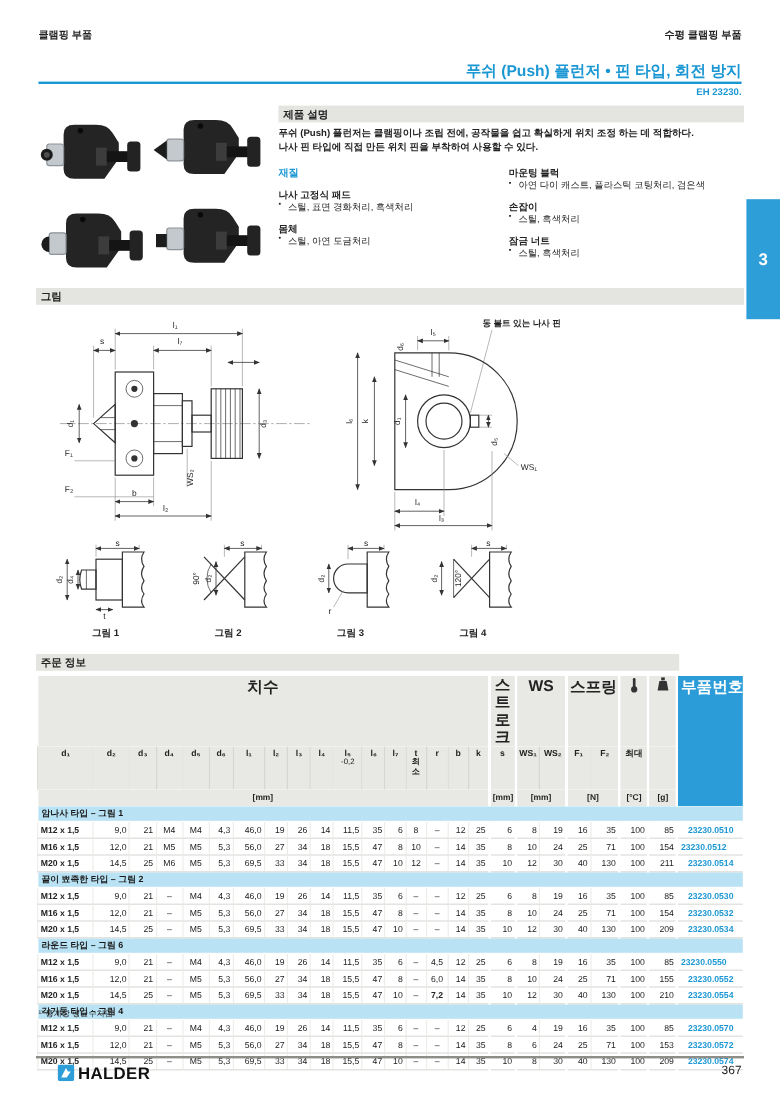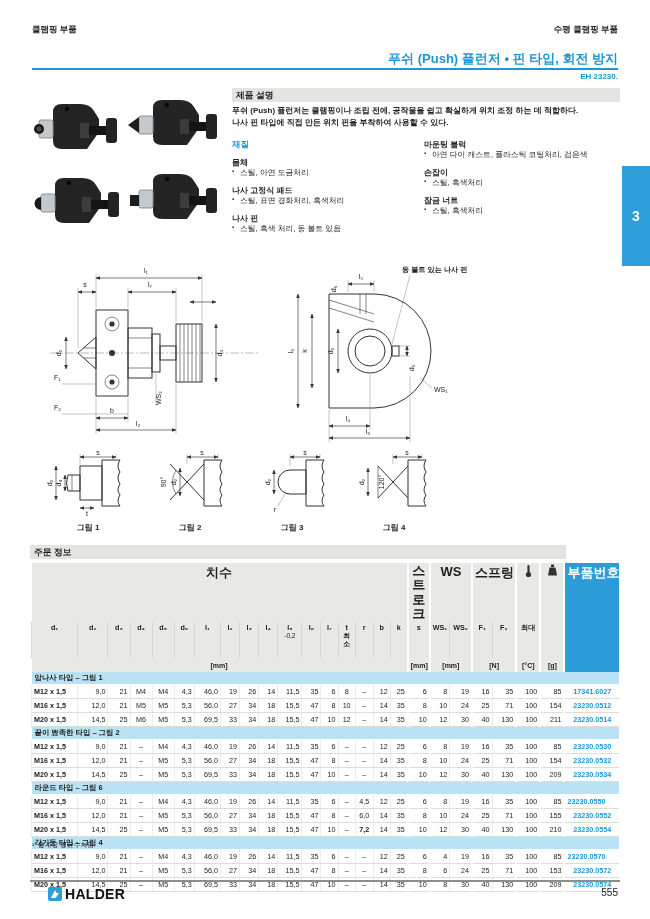--- a/index.html
+++ b/index.html
@@ -102,49 +102,46 @@
 
   <div class="abs secbar" style="left:232px;top:88px;width:388px">제품 설명</div>
   <div class="abs desc-text" style="left:232px;top:101px;width:388px">
     <div>푸쉬 (Push) 플런저는 클램핑이나 조립 전에, 공작물을 쉽고 확실하게 위치 조정 하는 데 적합하다.</div>
     <div>나사 핀 타입에 직접 만든 위치 핀을 부착하여 사용할 수 있다.</div>
   </div>
 
   <div class="abs" style="left:232px;top:139px;width:184px">
     <div class="mat-title">재질</div>
     <div class="mat-item">
-      <div class="mat-name">몸체</div>
-      <div class="mat-bullet">스틸, 아연 도금처리</div>
-    </div>
-    <div class="mat-item">
       <div class="mat-name">나사 고정식 패드</div>
       <div class="mat-bullet">스틸, 표면 경화처리, 흑색처리</div>
     </div>
     <div class="mat-item">
-      <div class="mat-name">나사 핀</div>
-      <div class="mat-bullet">스틸, 흑색 처리, 동 볼트 있음</div>
+      <div class="mat-name">몸체</div>
+      <div class="mat-bullet">스틸, 아연 도금처리</div>
     </div>
   </div>
   <div class="abs" style="left:424px;top:139px;width:194px">
     <div class="mat-item">
       <div class="mat-name">마운팅 블럭</div>
       <div class="mat-bullet">아연 다이 캐스트, 플라스틱 코팅처리, 검은색</div>
     </div>
     <div class="mat-item">
       <div class="mat-name">손잡이</div>
       <div class="mat-bullet">스틸, 흑색처리</div>
     </div>
     <div class="mat-item">
       <div class="mat-name">잠금 너트</div>
       <div class="mat-bullet">스틸, 흑색처리</div>
     </div>
   </div>
 
   <div class="abs side-tab" style="left:622px;top:166px;width:28px;height:100px">3</div>
 
+  <div class="abs secbar" style="left:30px;top:240px;width:590px">그림</div>
 
   <svg class="abs" style="left:40px;top:258px" width="235" height="186" viewBox="0 0 235 186">
     <line class="cline" x1="10" y1="95" x2="220" y2="95"></line>
     <polygon class="edge" points="38,95 56,79 56,111"></polygon>
     <line class="edgethin" x1="44" y1="90" x2="56" y2="90"></line>
       <line class="edgethin" x1="44" y1="100" x2="56" y2="100"></line>
     <rect class="edge" x="56" y="52" width="32" height="86"></rect>
     <circle class="edgethin" cx="72" cy="66" r="7"></circle>
       <circle cx="72" cy="66" r="2.6" fill="#333"></circle>
     <circle class="edgethin" cx="72" cy="124" r="7"></circle>
@@ -400,21 +397,21 @@
           <td style="text-align: center;">–</td>
           <td style="text-align: right;">12</td>
           <td style="text-align: right;">25</td>
           <td class="gap" style="text-align: right;">6</td>
           <td class="gap" style="text-align: right;">8</td>
           <td style="text-align: right;">19</td>
           <td class="gap" style="text-align: right;">16</td>
           <td style="text-align: right;">35</td>
           <td class="gap" style="text-align: right;">100</td>
           <td class="gap" style="text-align: right;">85</td>
-          <td class="gap c-part" style="text-align: center;">17341.6027</td>
+          <td class="gap c-part" style="text-align: center;">23230.0510</td>
         </tr>
         <tr>
           <td class="c-thread" style="text-align: left;">M16 x 1,5</td>
           <td style="text-align: right;">12,0</td>
           <td style="text-align: right;">21</td>
           <td style="text-align: center;">M5</td>
           <td style="text-align: center;">M5</td>
           <td style="text-align: right;">5,3</td>
           <td style="text-align: right;">56,0</td>
           <td style="text-align: right;">27</td>
@@ -427,21 +424,21 @@
           <td style="text-align: center;">–</td>
           <td style="text-align: right;">14</td>
           <td style="text-align: right;">35</td>
           <td class="gap" style="text-align: right;">8</td>
           <td class="gap" style="text-align: right;">10</td>
           <td style="text-align: right;">24</td>
           <td class="gap" style="text-align: right;">25</td>
           <td style="text-align: right;">71</td>
           <td class="gap" style="text-align: right;">100</td>
           <td class="gap" style="text-align: right;">154</td>
-          <td class="gap c-part" style="text-align: center;">23230.0512</td>
+          <td class="gap c-part" style="">23230.0512</td>
         </tr>
         <tr>
           <td class="c-thread" style="text-align: left;">M20 x 1,5</td>
           <td style="text-align: right;">14,5</td>
           <td style="text-align: right;">25</td>
           <td style="text-align: center;">M6</td>
           <td style="text-align: center;">M5</td>
           <td style="text-align: right;">5,3</td>
           <td style="text-align: right;">69,5</td>
           <td style="text-align: right;">33</td>
@@ -652,21 +649,21 @@
           <td style="text-align: center;">–</td>
           <td style="text-align: right;">12</td>
           <td style="text-align: right;">25</td>
           <td class="gap" style="text-align: right;">6</td>
           <td class="gap" style="text-align: right;">4</td>
           <td style="text-align: right;">19</td>
           <td class="gap" style="text-align: right;">16</td>
           <td style="text-align: right;">35</td>
           <td class="gap" style="text-align: right;">100</td>
           <td class="gap" style="text-align: right;">85</td>
-          <td class="gap c-part" style="">23230.0570</td>
+          <td class="gap c-part" style="text-align: center;">23230.0570</td>
         </tr>
         <tr>
           <td class="c-thread" style="text-align: left;">M16 x 1,5</td>
           <td style="text-align: right;">12,0</td>
           <td style="text-align: right;">21</td>
           <td style="text-align: center;">–</td>
           <td style="text-align: center;">M5</td>
           <td style="text-align: right;">5,3</td>
           <td style="text-align: right;">56,0</td>
           <td style="text-align: right;">27</td>
@@ -721,15 +718,15 @@
   <div class="abs footnote" style="left:32px;top:840px">¹⁾ 통계상 평균수치임</div>
 
   <div class="abs footer-rule" style="left:30px;right:30px;top:880px"></div>
   <div class="abs logo" style="left:48px;top:886px">
     <svg width="14" height="14" viewBox="0 0 14 14">
       <rect x="0" y="0" width="14" height="14" rx="2" fill="#2d9ed8"></rect>
       <path d="M3,11 L7,3 L8.6,6 L11,6 L7.6,11 Z" fill="#fff"></path>
     </svg>
     <span class="logo-text">HALDER</span>
   </div>
-  <div class="abs pagenum" style="right:32px;top:887px">555</div>
+  <div class="abs pagenum" style="right:32px;top:887px">367</div>
 
 </div>
 
 </body></html>

